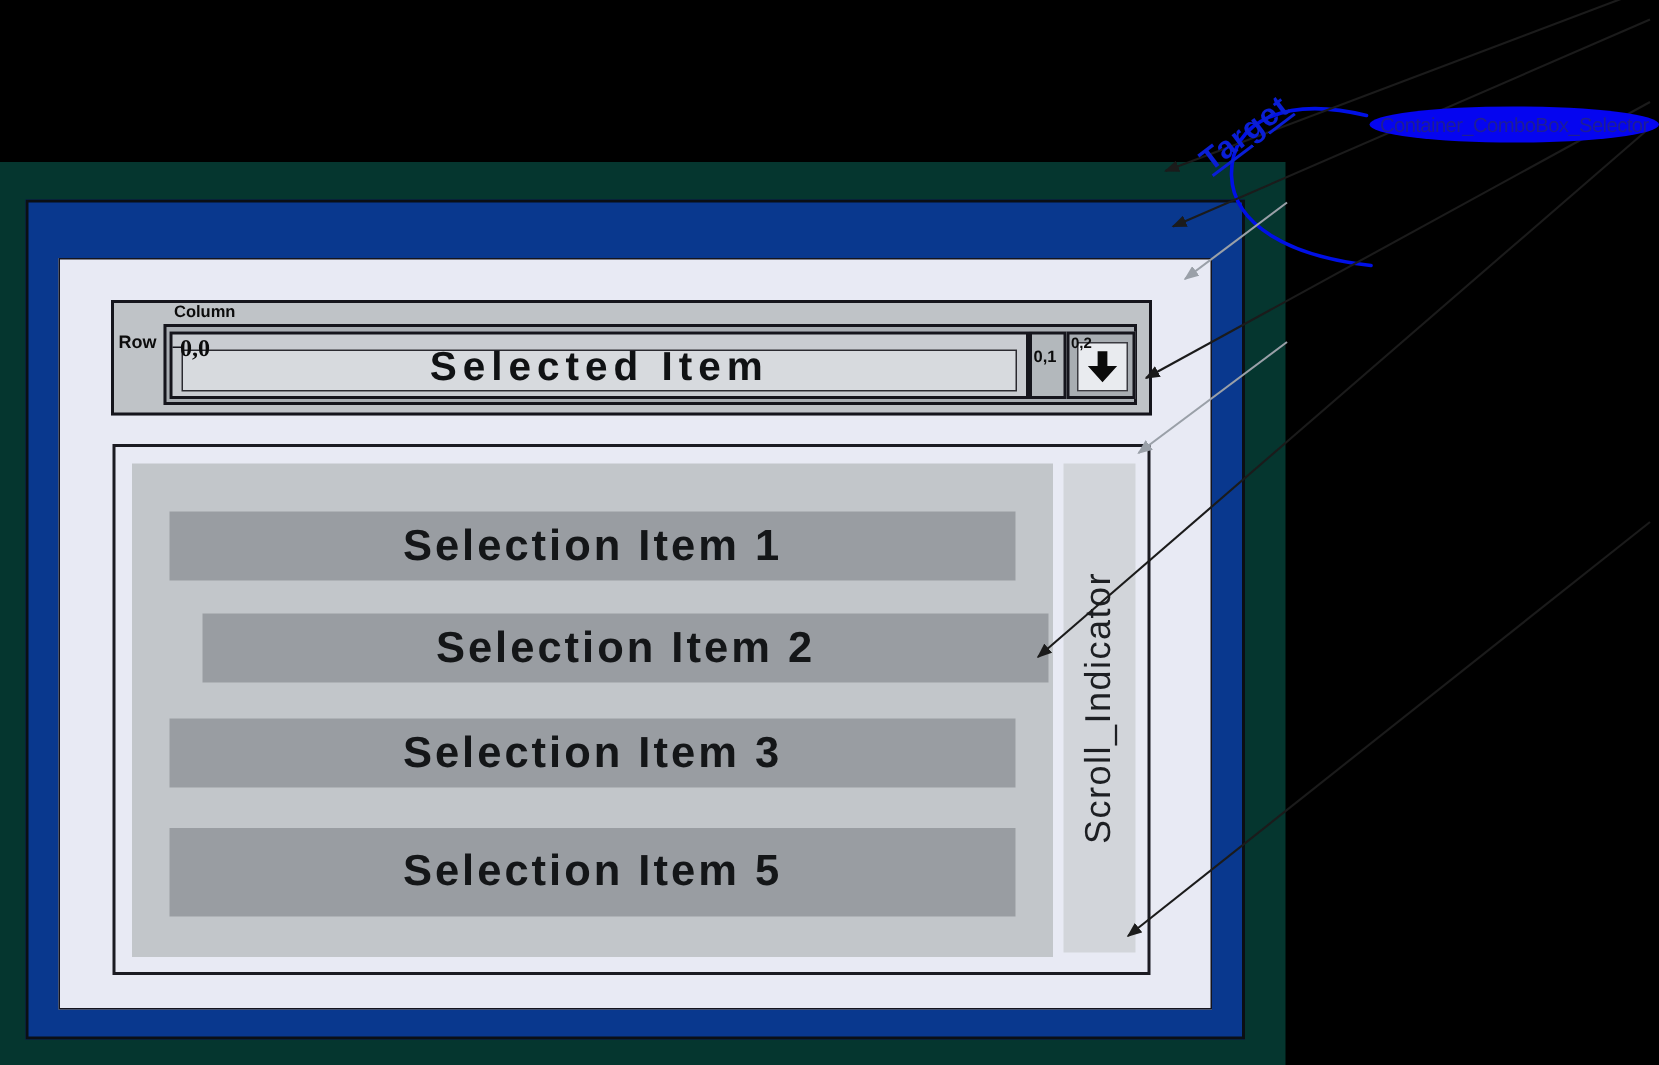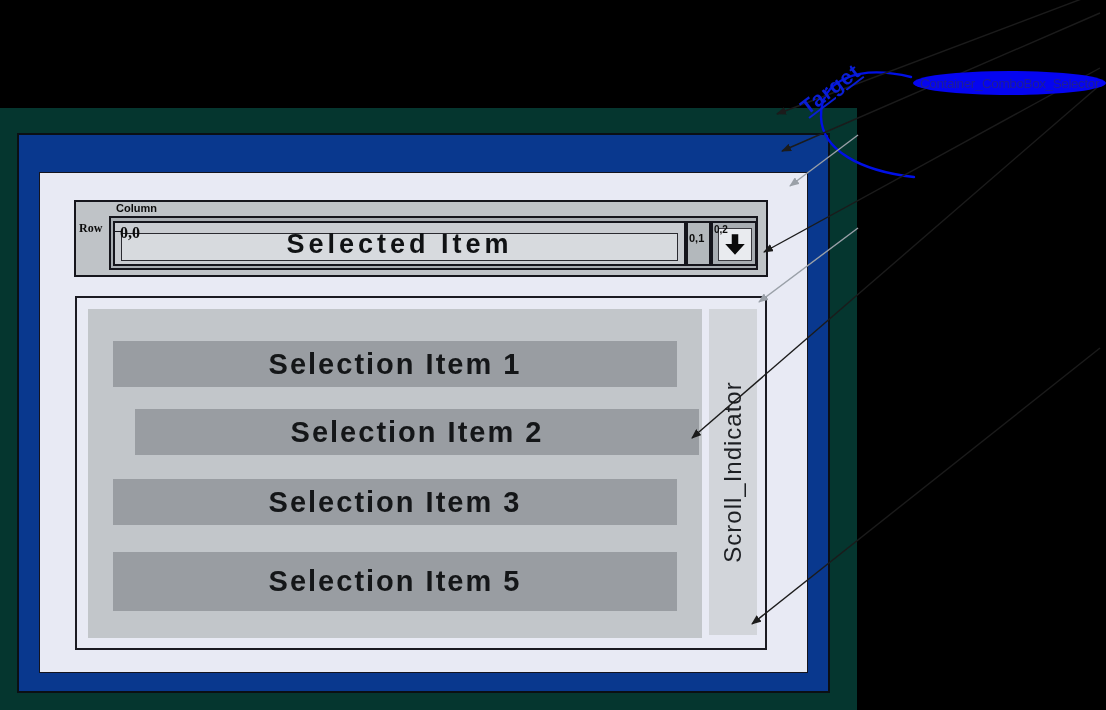--- a/index.html
+++ b/index.html
@@ -10,21 +10,21 @@
   #stage *{box-sizing:border-box;}
   .abs{position:absolute;}
 
   
   .teal-frame{left:0;top:108px;width:857px;height:602px;background:#05362F;}
   .blue-frame{left:17px;top:133px;width:813px;height:560px;background:#09388E;border:2px solid #0b0f14;}
   .white-panel{left:39px;top:172px;width:769px;height:501px;background:#E8EAF4;border:1px solid #14141e;}
 
   
   .row-panel{left:74px;top:200px;width:694px;height:77px;background:#BFC3C7;border:2px solid #15151c;}
-  .row-label{left:79px;top:221px;font-size:12px;font-weight:bold;color:#0c0c0c;font-family:Liberation Serif, serif;}
+  .row-label{left:79px;top:221px;font-size:12px;font-weight:bold;color:#0c0c0c;}
   .column-label{left:116px;top:202px;font-size:11px;font-weight:bold;color:#0c0c0c;}
   .column-container{left:109px;top:216px;width:649px;height:54px;background:#A8ADB2;border:2px solid #15151c;}
   .cell-00{left:113px;top:221px;width:573px;height:45px;background:#C9CCD1;border:2px solid #15151c;}
   .cell-00-inner{left:121px;top:233px;width:557px;height:28px;background:#D7DADE;border:1px solid #2a2a30;}
   .cell-00-label{left:120px;top:224px;font-size:16px;font-weight:bold;color:#0c0c0c;z-index:3;font-family:Liberation Serif, serif;}
   .cell-00-tick{left:115px;top:231px;width:6px;height:1px;background:#15151c;}
   .selected-item-text{
     left:113px;top:221px;width:573px;height:45px;line-height:47px;text-align:center;
     font-size:27px;font-weight:bold;letter-spacing:4px;color:#101214;z-index:2;
   }

